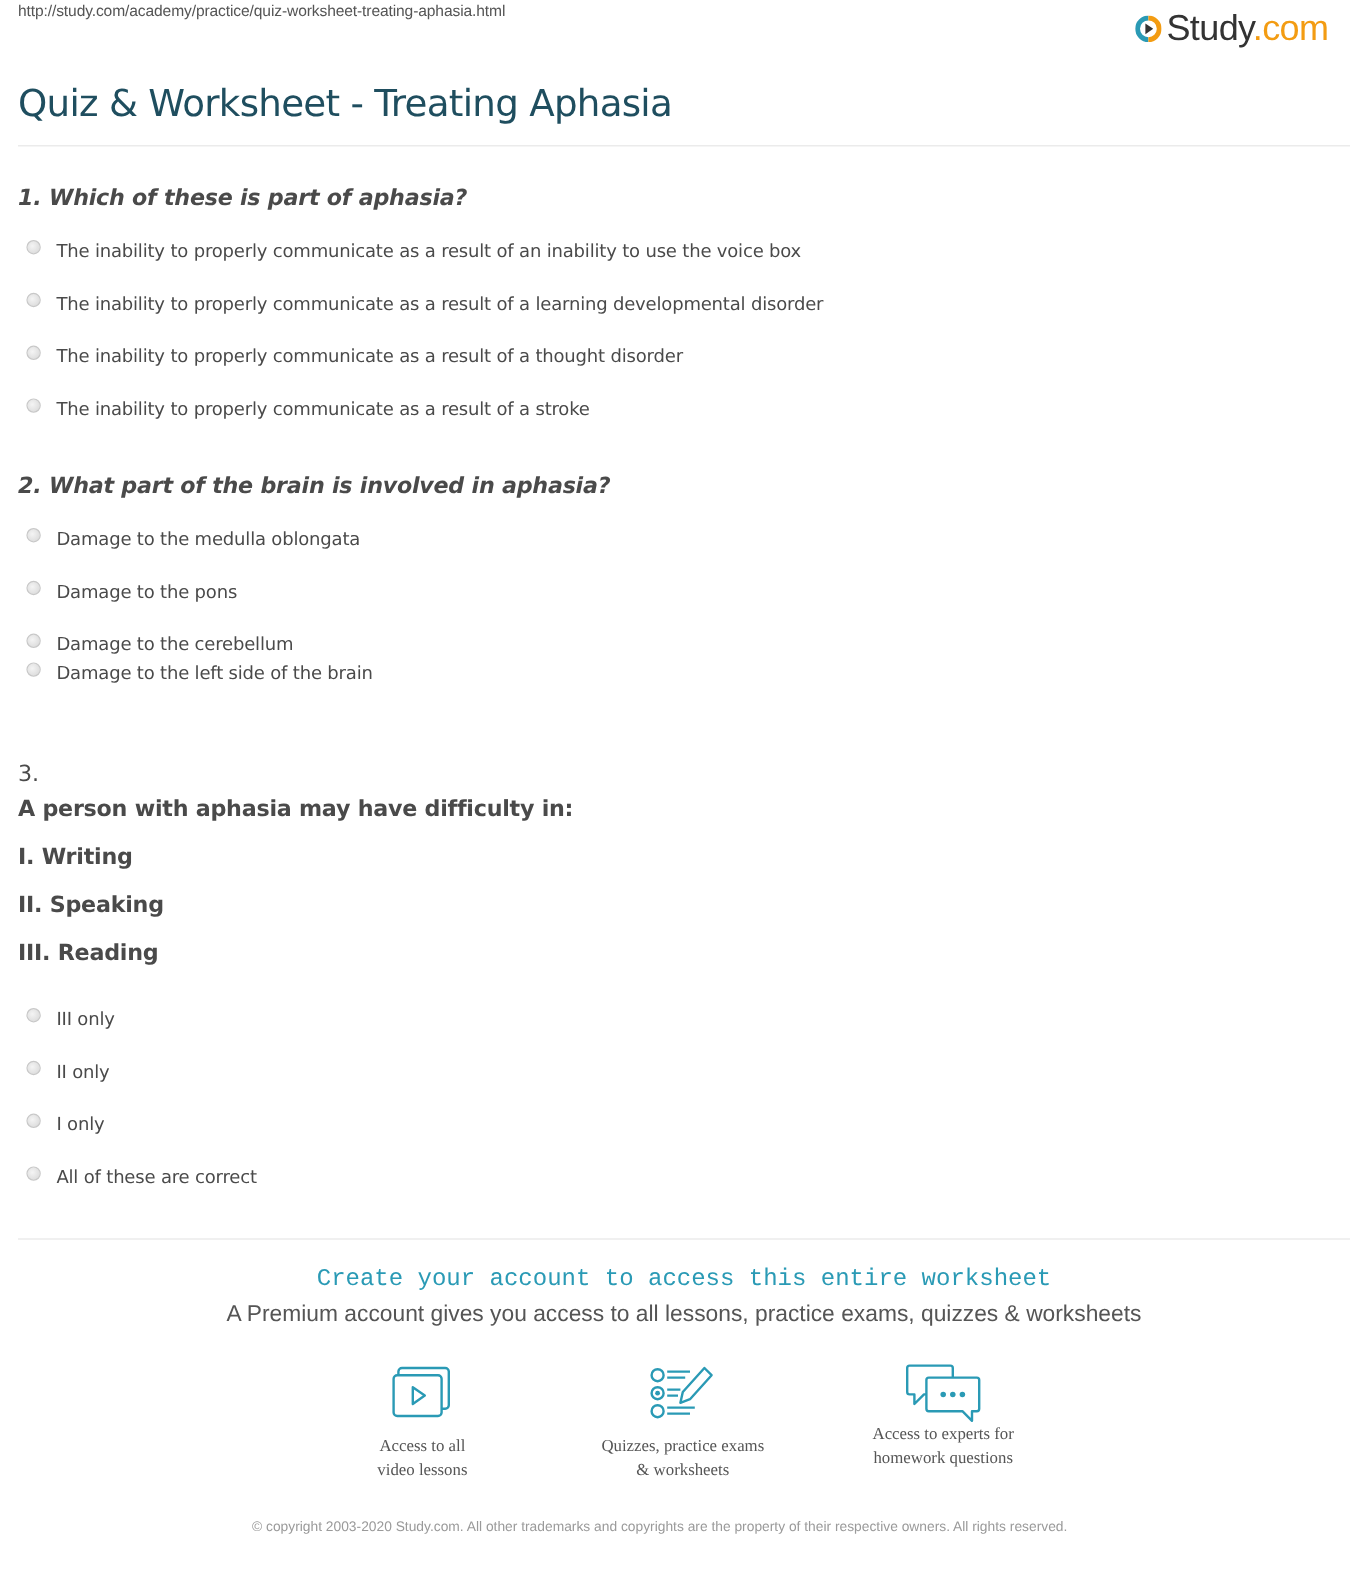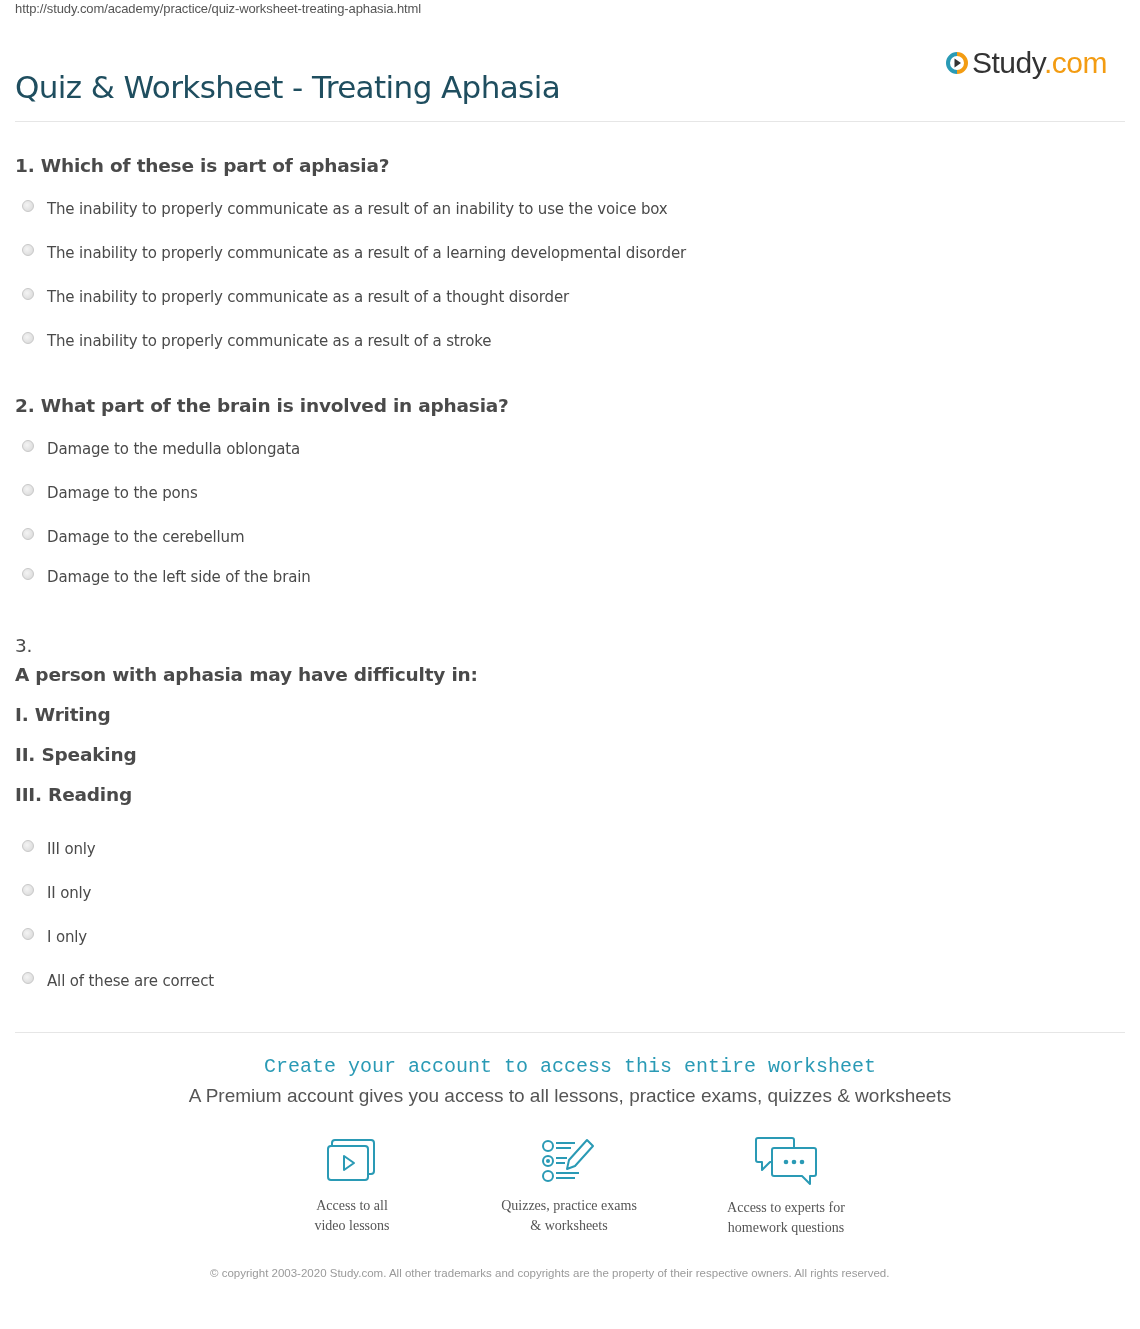--- a/index.html
+++ b/index.html
@@ -1,29 +1,29 @@
 <!DOCTYPE html>
 <html><head>
   <meta charset="utf-8">
   <style>
     * { box-sizing: border-box; margin: 0; padding: 0; }
     html, body { width: 1140px; height: 1329px; background: #ffffff; }
     body { font-family: "DejaVu Sans", "Liberation Sans", sans-serif; color: #4a4a4a; position: relative; overflow: hidden; }
 
     .url { position: absolute; left: 15px; top: 1px; font-size: 13px; color: #555; font-family: "Liberation Sans", sans-serif; letter-spacing: -0.1px; }
 
-    .logo { position: absolute; left: 946px; top: 7px; display: flex; align-items: center; margin-top: 39px; }
+    .logo { position: absolute; left: 946px; top: 7px; display: flex; align-items: center; }
     .logo-mark { width: 22px; height: 22px; position: relative; margin-right: 4px; }
     .logo-text { font-family: "Liberation Sans", sans-serif; font-size: 30px; font-weight: 500; color: #333; letter-spacing: -0.5px; line-height: 34px; }
     .logo-dot { color: #f39c12; }
 
     .title { position: absolute; left: 15px; top: 69px; font-size: 31px; font-weight: 500; color: #1f4e5f; font-family: "DejaVu Sans", sans-serif; letter-spacing: -0.6px; }
     .rule { position: absolute; left: 15px; right: 15px; height: 1px; background: #e6e6e6; }
 
-    .question { position: absolute; left: 15px; font-size: 18.5px; font-weight: bold; color: #4a4a4a; letter-spacing: -0.2px; }
+    .question { position: absolute; left: 15px; font-size: 18.5px; font-weight: bold; color: #4a4a4a; letter-spacing: -0.2px; font-style: italic; }
     .q3-line { position: absolute; left: 15px; font-size: 18.5px; font-weight: bold; color: #4a4a4a; letter-spacing: -0.2px; }
     .q3-num { font-weight: normal; }
 
     .option { position: absolute; left: 22px; display: flex; align-items: flex-start; cursor: pointer; }
     .radio { width: 12px; height: 12px; border-radius: 50%; border: 1px solid #c8c8c8; background: radial-gradient(circle at 40% 40%, #f4f4f4, #d6d6d6); margin-right: 13px; flex-shrink: 0; }
     .option-label { font-size: 15px; color: #4a4a4a; font-family: "DejaVu Sans", sans-serif; letter-spacing: -0.15px; }
 
     .cta { position: absolute; left: 0; width: 1140px; text-align: center; }
     .cta-title { top: 1055px; font-size: 20px; color: #2a9ab5; font-family: Liberation Mono, monospace; font-weight: 300; }
     .cta-sub { top: 1085px; font-size: 19px; color: #555; font-family: "Liberation Sans", sans-serif; }
@@ -77,21 +77,21 @@
     <span class="option-label">Damage to the medulla oblongata</span>
   </label>
 <label class="option" style="top:484px">
     <span class="radio"></span>
     <span class="option-label">Damage to the pons</span>
   </label>
 <label class="option" style="top:528px">
     <span class="radio"></span>
     <span class="option-label">Damage to the cerebellum</span>
   </label>
-<label class="option" style="top:568px">
+<label class="option" style="top:552px">
     <span class="radio"></span>
     <span class="option-label">Damage to the left side of the brain</span>
   </label>
 
 <div class="q3-line q3-num" style="top:635px">3.</div>
 <div class="q3-line" style="top:664px">A person with aphasia may have difficulty in:</div>
 <div class="q3-line" style="top:704px">I. Writing</div>
 <div class="q3-line" style="top:744px">II. Speaking</div>
 <div class="q3-line" style="top:784px">III. Reading</div>
 <label class="option" style="top:840px">
@@ -149,19 +149,19 @@
 </div>
 
 <div class="feature" style="left:686px; top:1136px">
   <svg width="64" height="50" viewBox="0 0 64 50">
     <path d="M4 2 H38 a2 2 0 0 1 2 2 V24 a2 2 0 0 1 -2 2 H16 L8 34 V26 H4 a2 2 0 0 1 -2 -2 V4 a2 2 0 0 1 2 -2 Z" fill="none" stroke="#2a9ab5" stroke-width="2" stroke-linejoin="round"></path>
     <path d="M20 12 H60 a2 2 0 0 1 2 2 V38 a2 2 0 0 1 -2 2 H56 V48 L48 40 H20 a2 2 0 0 1 -2 -2 V14 a2 2 0 0 1 2 -2 Z" fill="#fff" stroke="#2a9ab5" stroke-width="2" stroke-linejoin="round"></path>
     <circle cx="32" cy="26" r="2.3" fill="#2a9ab5"></circle>
     <circle cx="40" cy="26" r="2.3" fill="#2a9ab5"></circle>
     <circle cx="48" cy="26" r="2.3" fill="#2a9ab5"></circle>
   </svg>
-  <div class="feature-label" style="margin-top:12px">
+  <div class="feature-label" style="margin-top:0">
       <div>Access to experts for</div>
       <div>homework questions</div>
     </div>
 </div>
 
 <div class="copyright">© copyright 2003-2020 Study.com. All other trademarks and copyrights are the property of their respective owners. All rights reserved.</div>
 
 </body></html>

